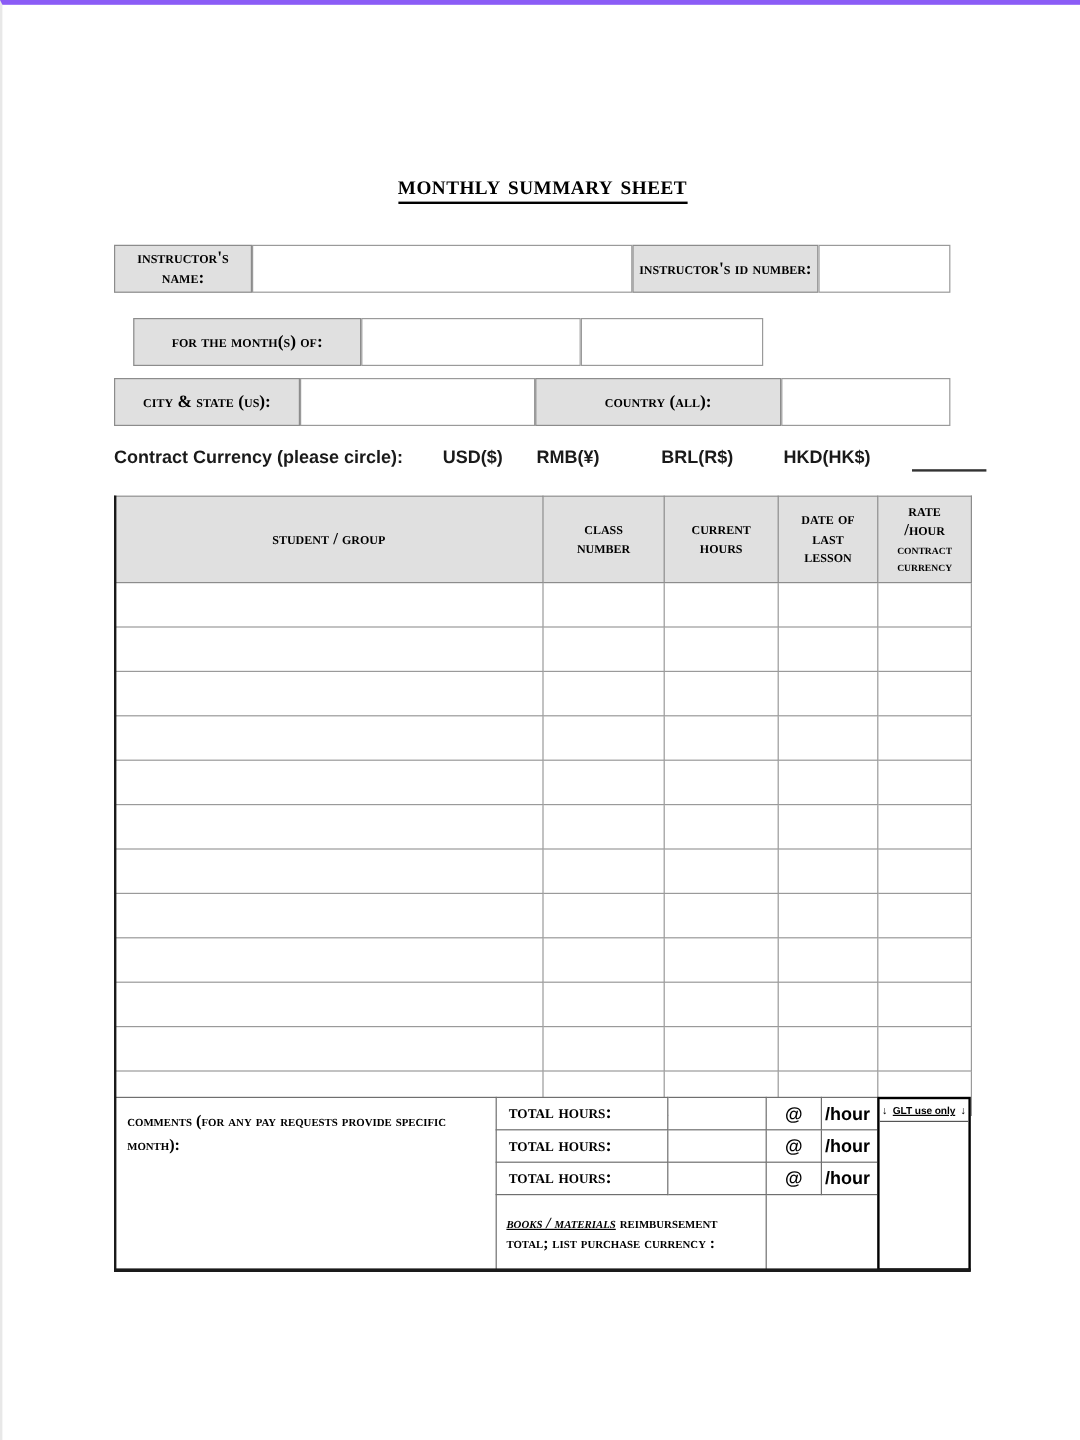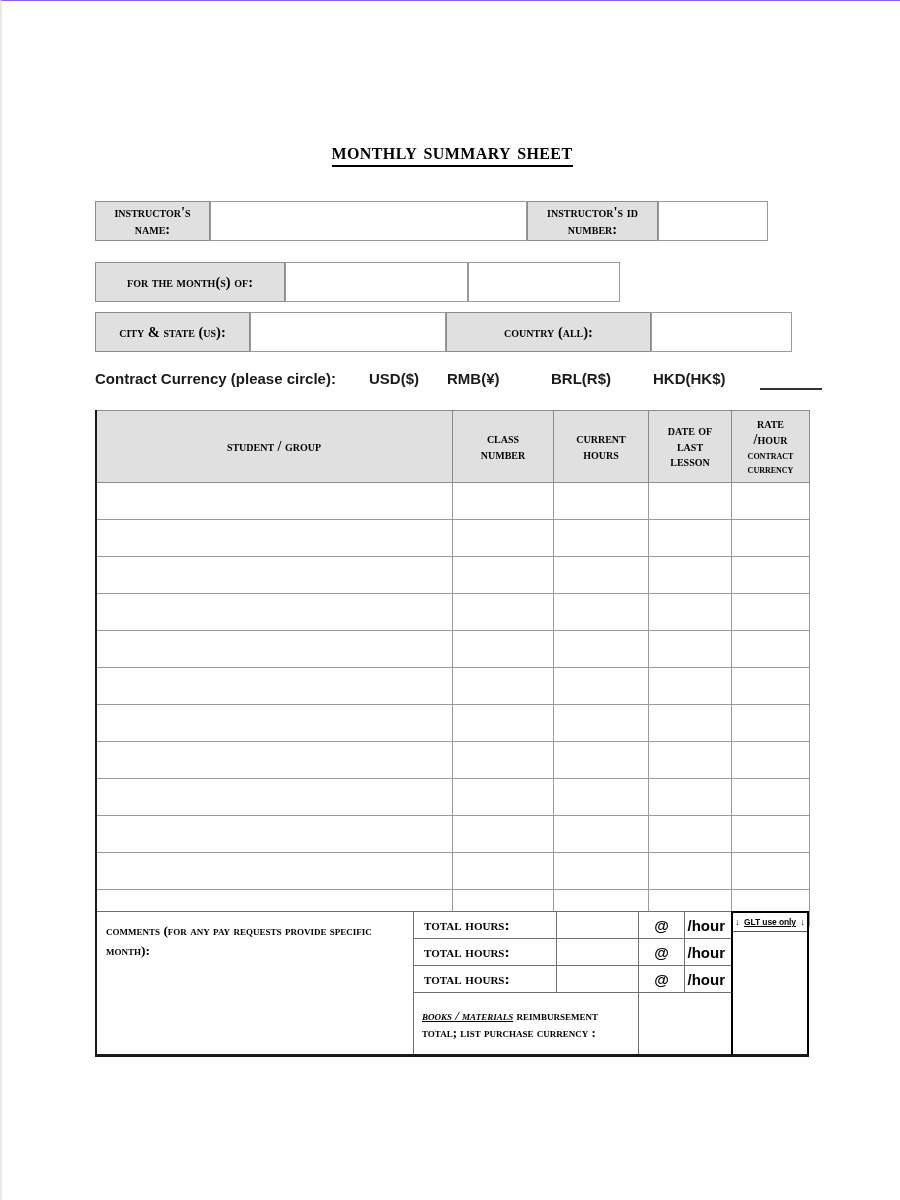--- a/index.html
+++ b/index.html
@@ -16,21 +16,21 @@
     overflow: hidden;
   }
   .page {
     position: absolute;
     left: 0; top: 0;
     width: 900px;
     height: 1200px;
     background: #fff;
     box-sizing: border-box;
     border-left: 2px solid #e8e8e8;
-    border-top: 1px solid #8b5cf6;
+    border-top: 4px solid #8b5cf6;
   }
   .sheet {
     position: absolute;
     left: 93px;
     top: 0;
     width: 714px;
   }
 
   
   .title-wrap {
@@ -80,21 +80,21 @@
   .cell.lbl {
     background: #e0e0e0;
     border-color: #8c8c8c;
   }
   .cell.val {
     background: #ffffff;
     border-color: #9a9a9a;
   }
 
   #row-instructor { left: 0; top: 200px; width: 697px; }
-  #row-month      { left: 0; top: 261px; width: 642px; }
+  #row-month      { left: 16px; top: 261px; width: 642px; }
   #row-city       { left: 0; top: 311px; width: 831px; }
 
   
   .currency-line {
     position: absolute;
     left: 0;
     top: 369px;
     width: 714px;
     height: 24px;
     font-family: "Liberation Sans", sans-serif;
@@ -260,21 +260,21 @@
 <div class="page">
   <div class="sheet">
 
     <div class="title-wrap">
       <div class="title">Monthly Summary Sheet</div>
     </div>
 
     <div class="inforow" id="row-instructor">
       <div class="cell lbl sc" style="width:115px">Instructor's Name:</div>
       <div class="cell val" style="width:317px"></div>
-      <div class="cell lbl sc" style="width:131px">Instructor's ID Number:</div>
+      <div class="cell lbl sc" style="width:155px">Instructor's ID Number:</div>
       <div class="cell val" style="width:110px"></div>
     </div>
 
     <div class="inforow" id="row-month">
       <div class="cell lbl sc" style="width:190px">For The Month(s) Of:</div>
       <div class="cell val" style="width:183px"></div>
       <div class="cell val" style="width:152px"></div>
     </div>
 
     <div class="inforow" id="row-city">

